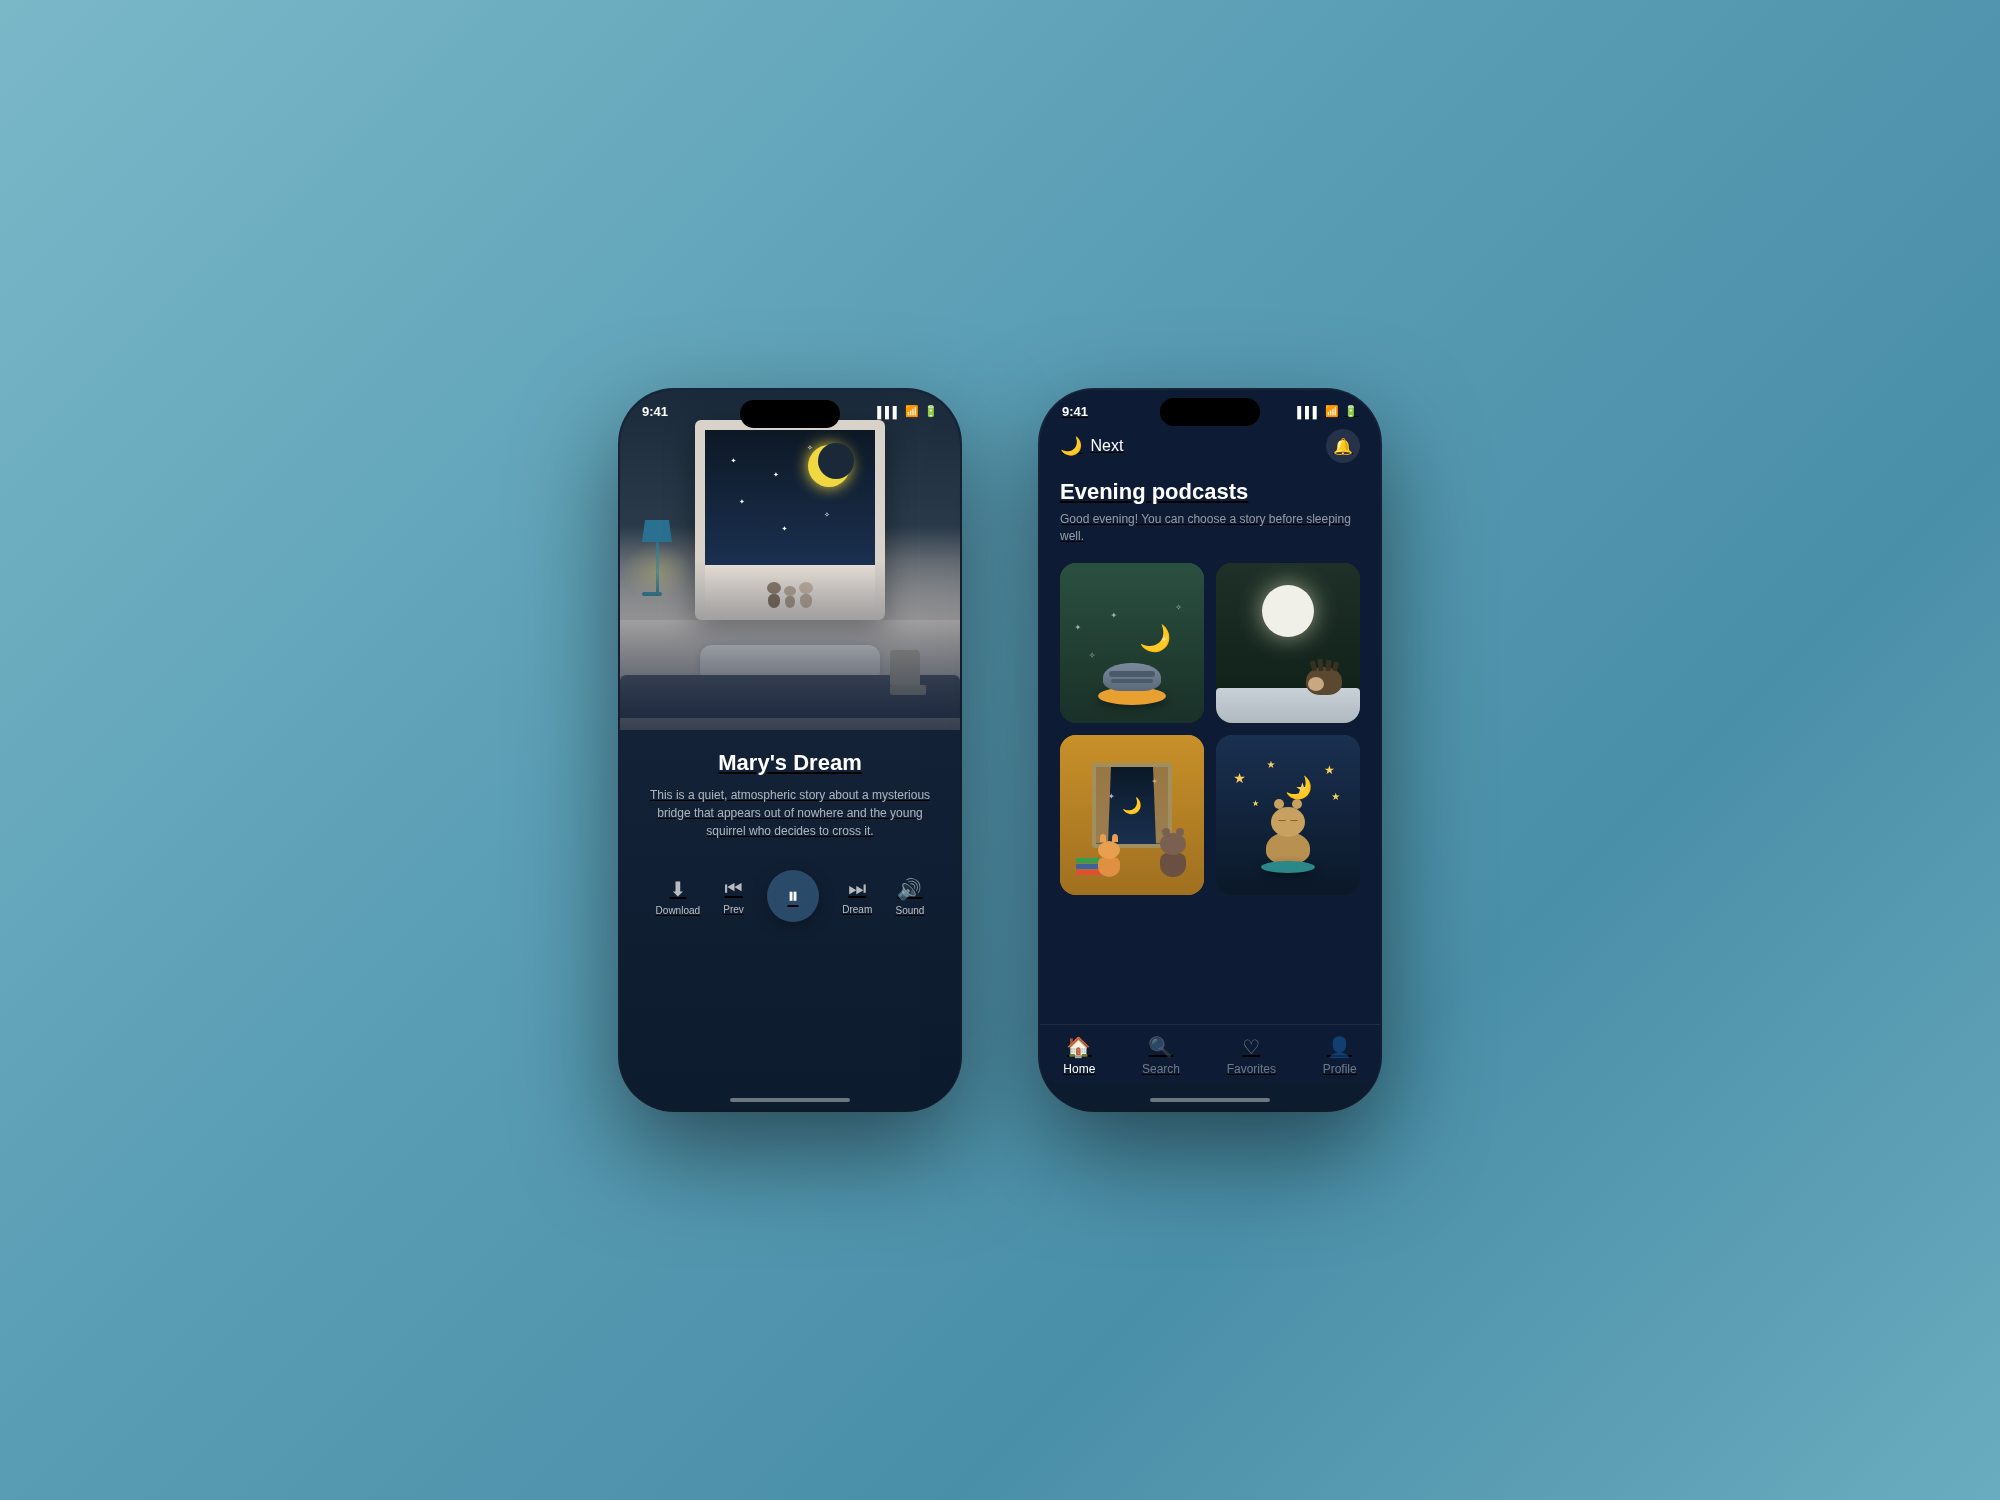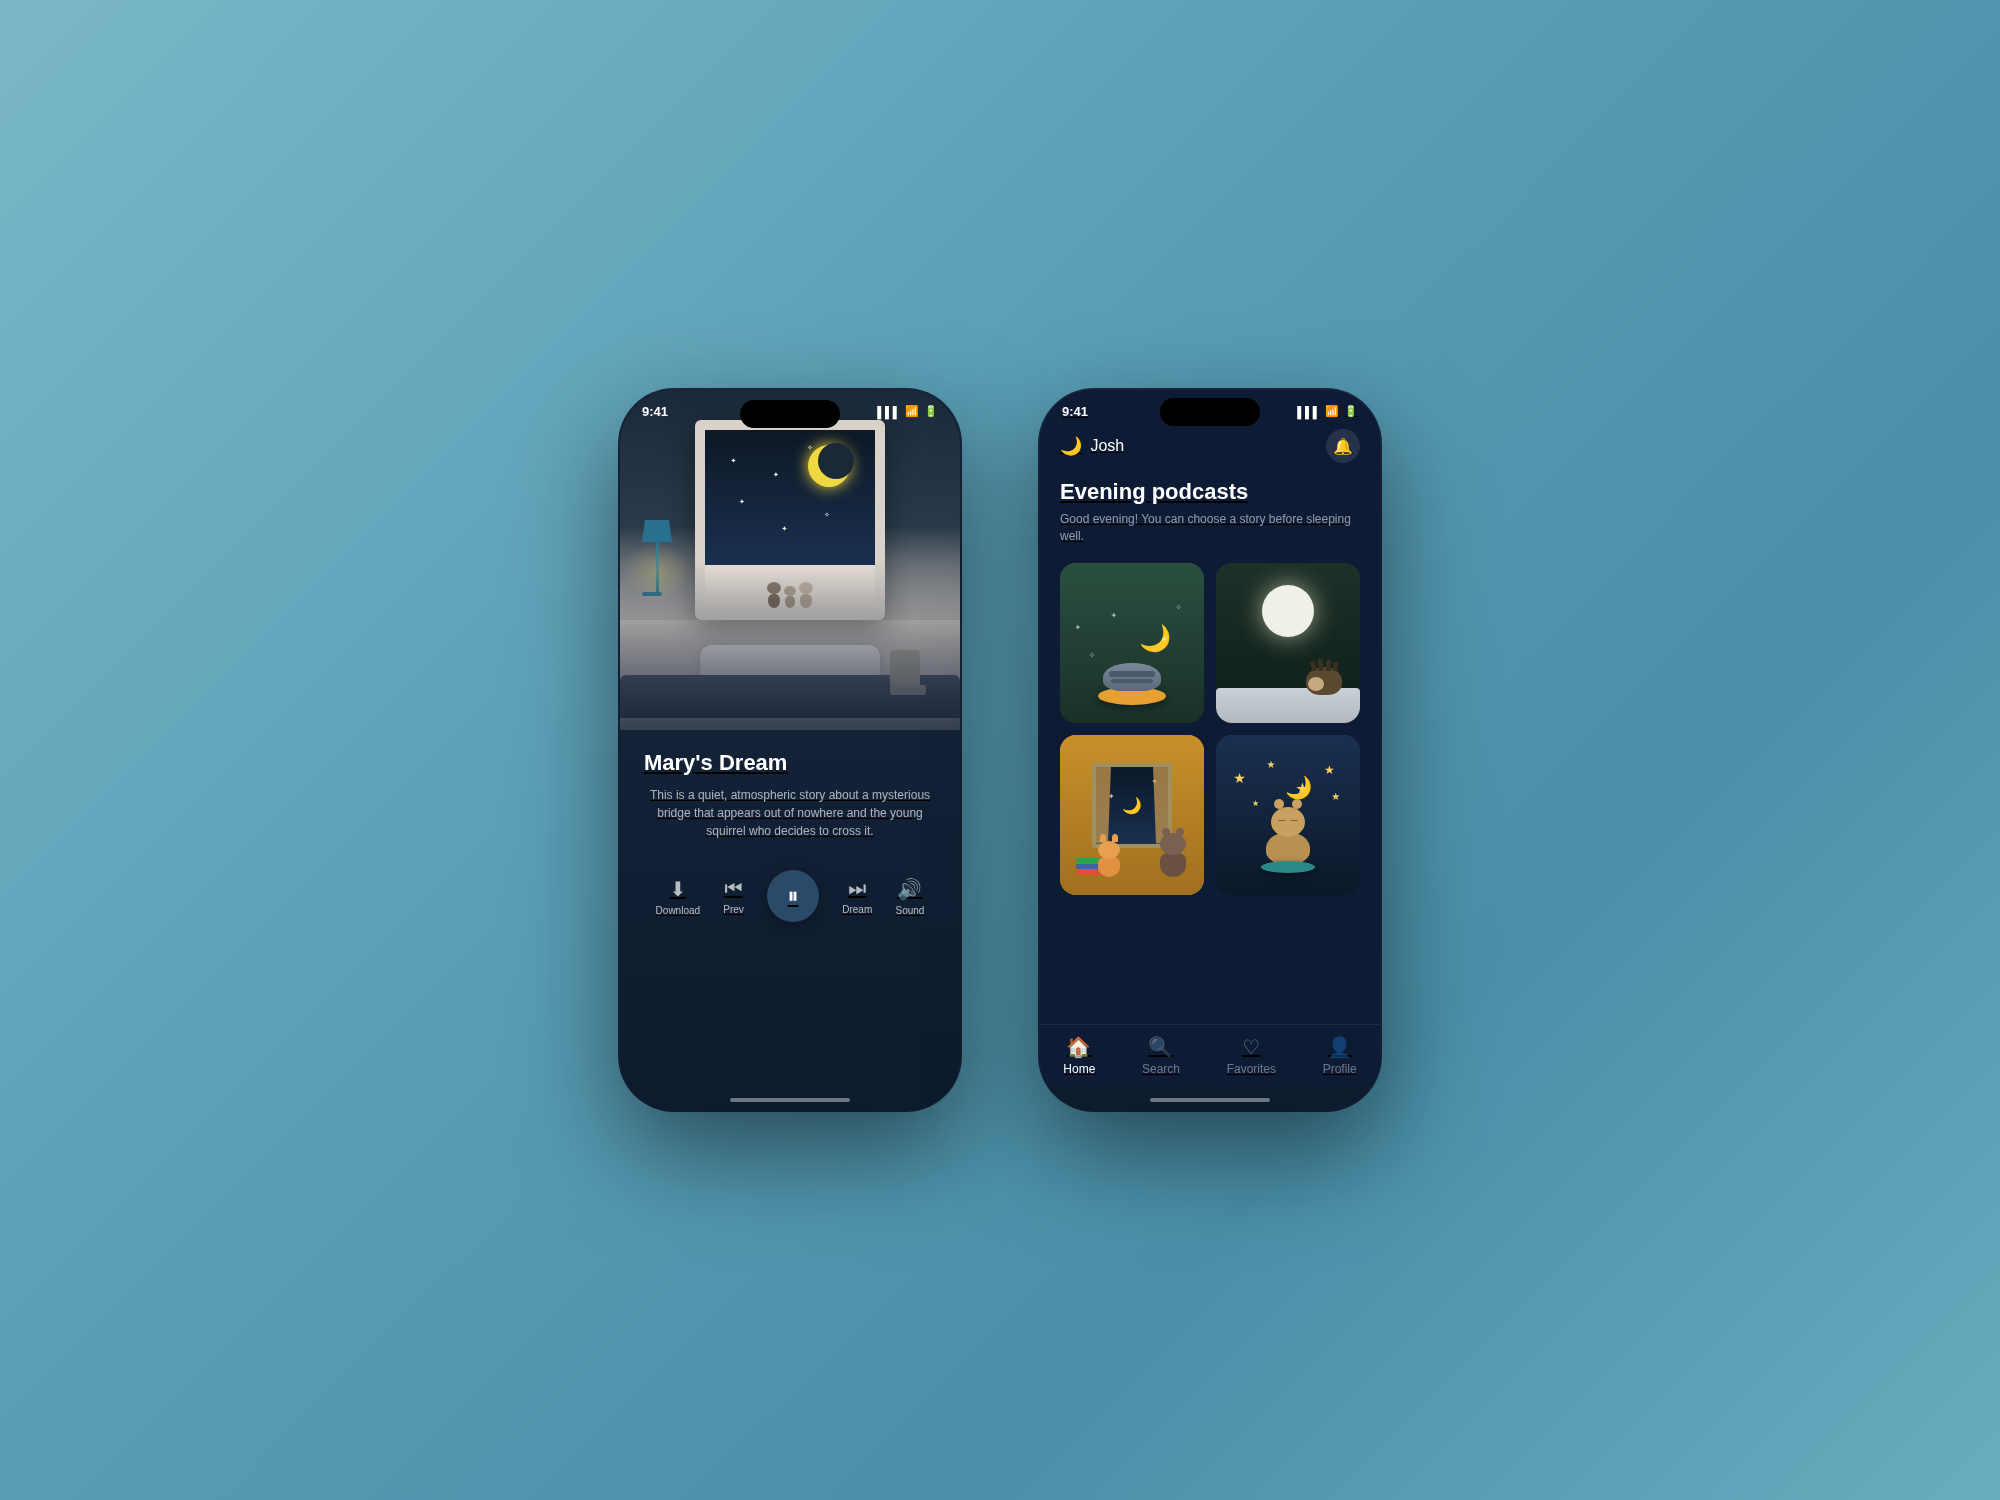--- a/index.html
+++ b/index.html
@@ -86,21 +86,21 @@
     .player-info {
       background: linear-gradient(180deg, #142238 0%, #0d1b2e 100%);
       padding: 20px 24px;
       flex: 1;
     }
 
     .player-title {
       color: #fff;
       font-size: 22px;
       font-weight: 700;
-      text-align: left;
+      text-align: center;
       margin-bottom: 10px;
     }
 
     .player-desc {
       color: rgba(255,255,255,0.65);
       font-size: 12px;
       text-align: center;
       line-height: 1.5;
       margin-bottom: 20px;
     }
@@ -707,21 +707,21 @@
           <span>📶</span>
           <span>🔋</span>
         </div>
       </div>
 
       <div class="podcast-content">
 
         <div class="user-header">
           <div class="user-greeting">
             <span class="moon-icon-small">🌙</span>
-            <span>Josh</span>
+            <span>Next</span>
           </div>
           <div class="bell-icon">
             <span>🔔</span>
           </div>
         </div>
 
         <div class="section-title">Evening podcasts</div>
         <div class="section-subtitle">Good evening! You can choose a story before sleeping well.</div>
 
         <div class="category-grid">

